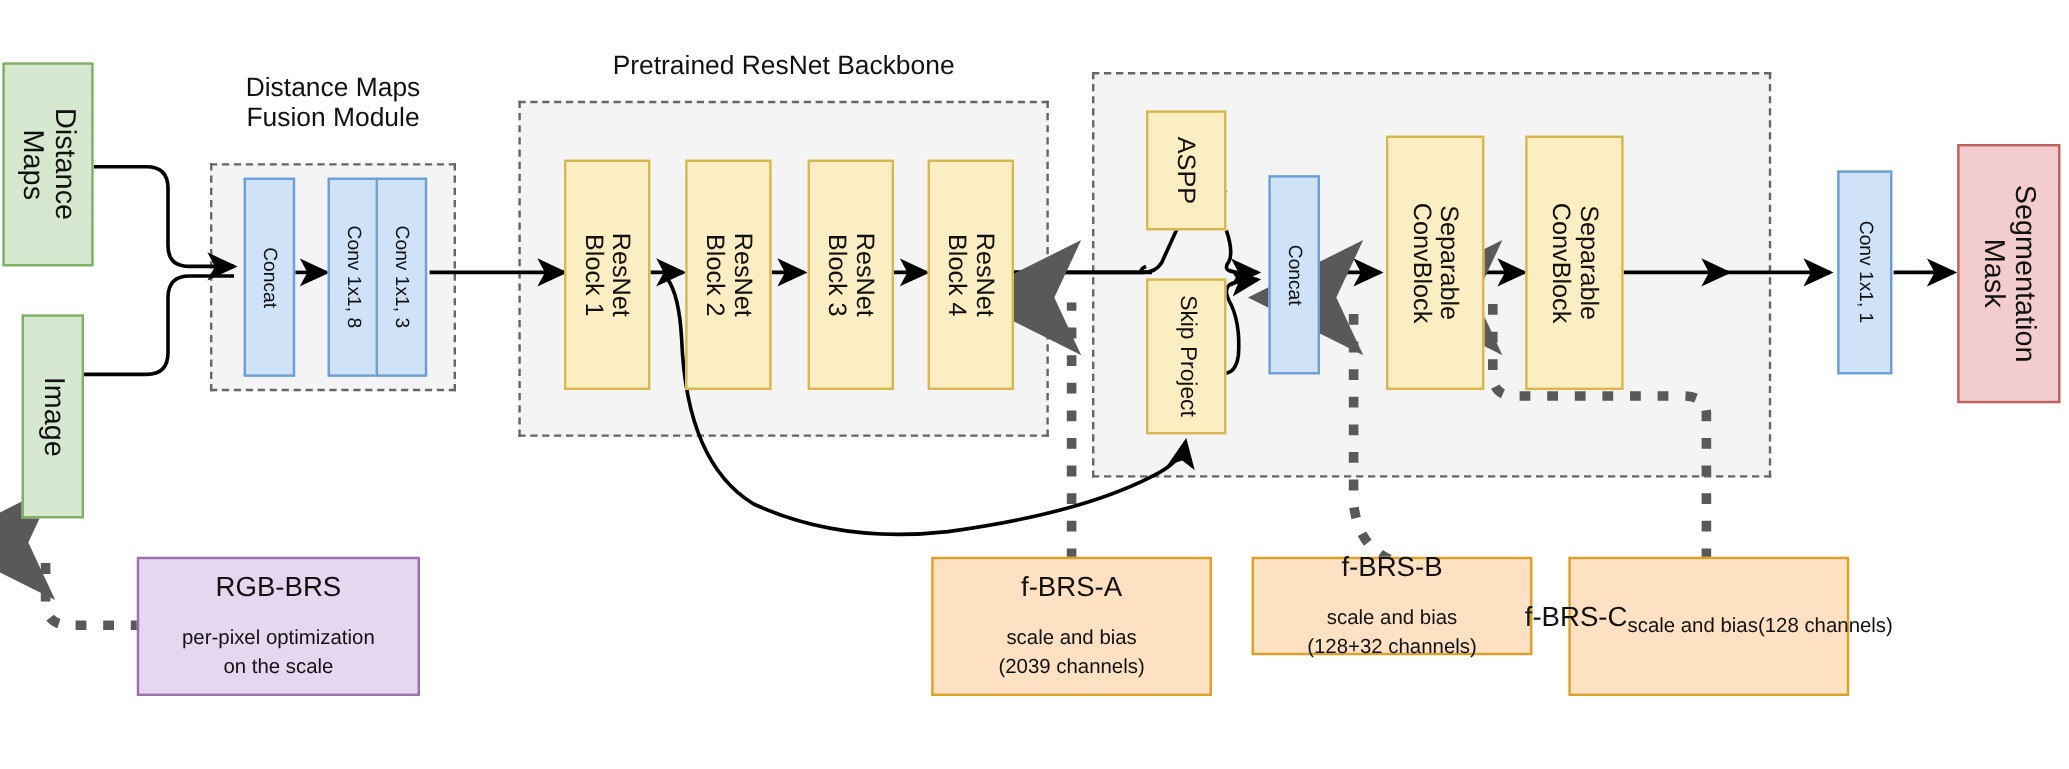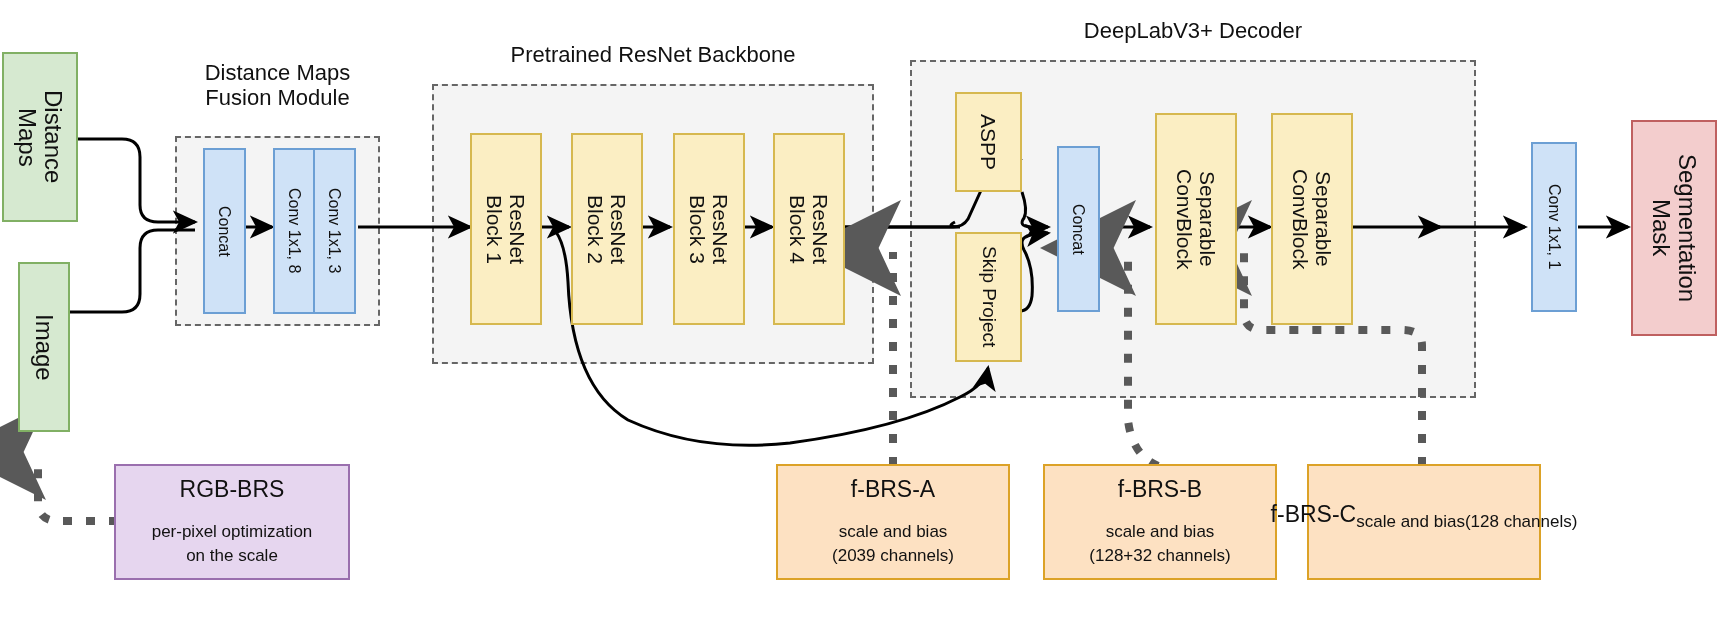--- a/index.html
+++ b/index.html
@@ -70,21 +70,20 @@
 
     <path d="M893,466 L893,252" fill="none" stroke="#595959" stroke-width="8" stroke-dasharray="9 14" stroke-linecap="butt" marker-end="url(#ahb)"></path>
     <path d="M1158,466 Q1132,455 1128,420 L1128,252" fill="none" stroke="#595959" stroke-width="8" stroke-dasharray="9 14" stroke-linecap="butt" marker-end="url(#ahb)"></path>
     <path d="M1422,466 L1422,345 Q1422,330 1402,330 L1262,330 Q1244,330 1244,312 L1244,252" fill="none" stroke="#595959" stroke-width="8" stroke-dasharray="9 14" stroke-linecap="butt" marker-end="url(#ahb)"></path>
     <path d="M118,521 L58,521 Q38,521 38,501 L38,456" fill="none" stroke="#595959" stroke-width="8" stroke-dasharray="9 14" stroke-linecap="butt" marker-end="url(#ahb)"></path>
   </svg>
 
   <div class="grp-title" style="left:175px;top:60px;width:205px;">Distance Maps
 Fusion Module</div>
   <div class="grp-title" style="left:432px;top:42px;width:442px;">Pretrained ResNet Backbone</div>
-  <div class="grp-title" style="left:910px;top:18px;width:566px;">DeepLabV3+ Decoder</div>
 
   <div class="box green" style="left:2px;top:52px;width:76px;height:170px;">
     <span class="vtext" style="font-size:24px;">Distance
 Maps</span>
   </div>
   <div class="box green" style="left:18px;top:262px;width:52px;height:170px;">
     <span class="vtext" style="font-size:24px;">Image</span>
   </div>
 
   <div class="box blue" style="left:203px;top:148px;width:43px;height:166px;">
@@ -144,21 +143,21 @@
     <span class="htext fbrs-title">RGB-BRS</span>
     <span class="htext fbrs-sub">per-pixel optimization</span>
     <span class="htext fbrs-sub">on the scale</span>
   </div>
 
   <div class="box orange" style="left:776px;top:464px;width:234px;height:116px;flex-direction:column;">
     <span class="htext fbrs-title">f-BRS-A</span>
     <span class="htext fbrs-sub">scale and bias</span>
     <span class="htext fbrs-sub">(2039 channels)</span>
   </div>
-  <div class="box orange" style="left:1043px;top:464px;width:234px;height:116px;flex-direction:column;">
+  <div class="box orange" style="left:1043px;top:464px;width:234px;height:82px;flex-direction:column;">
     <span class="htext fbrs-title">f-BRS-B</span>
     <span class="htext fbrs-sub">scale and bias</span>
     <span class="htext fbrs-sub">(128+32 channels)</span>
   </div>
   <div class="box orange" style="left:1307px;top:464px;width:234px;height:116px;flex-direction:row;">
     <span class="htext fbrs-title">f-BRS-C</span>
     <span class="htext fbrs-sub">scale and bias</span>
     <span class="htext fbrs-sub">(128 channels)</span>
   </div>
 

